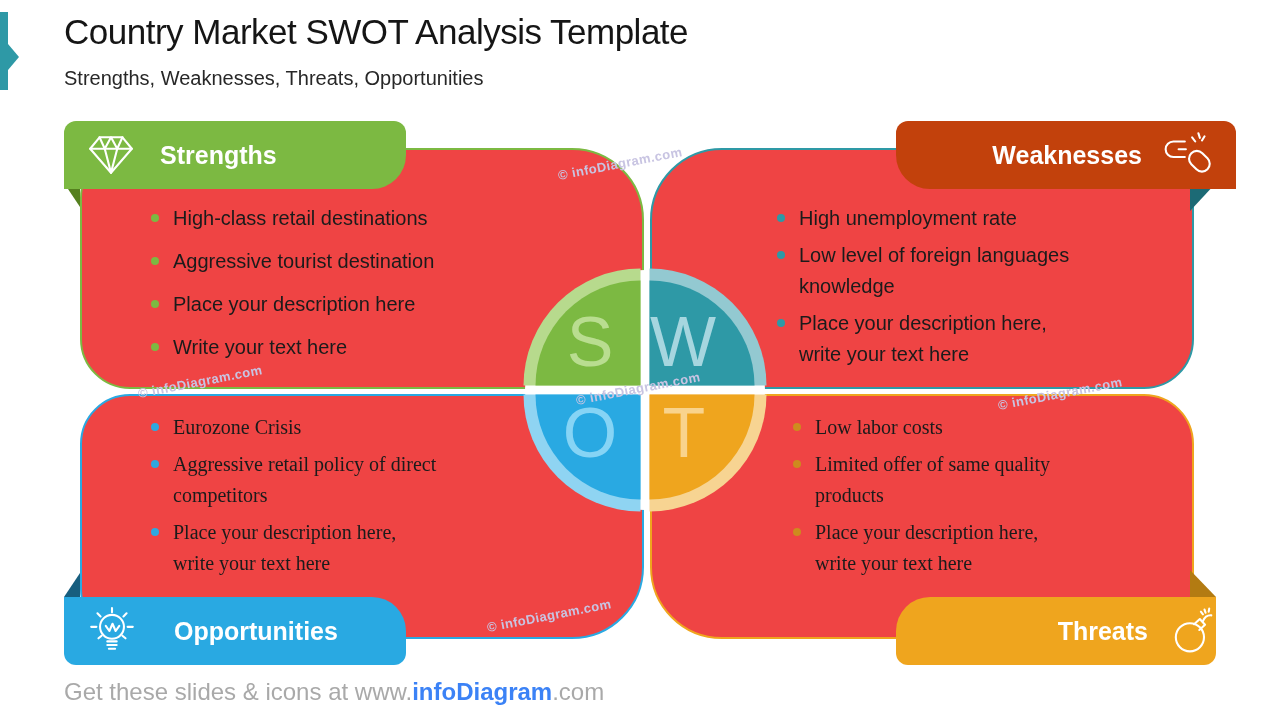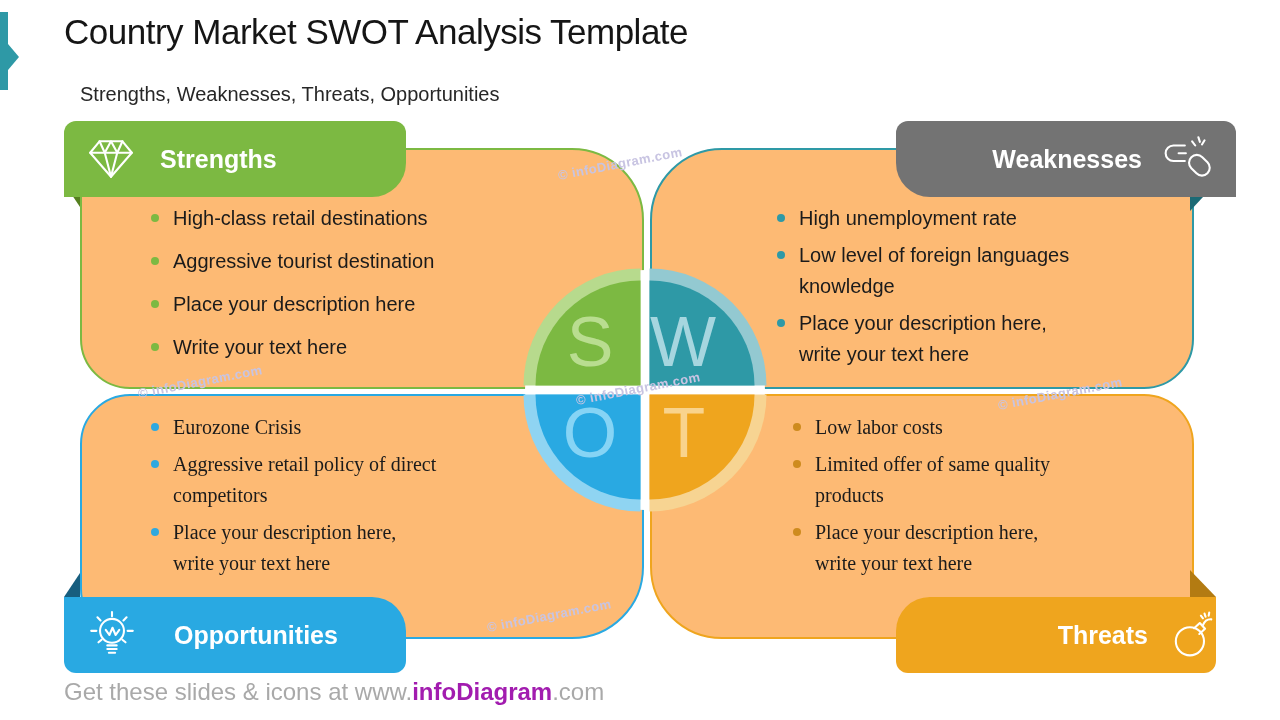--- a/index.html
+++ b/index.html
@@ -8,67 +8,67 @@
     font-family:"Liberation Sans", sans-serif; overflow:hidden; margin:0 auto;
   }
   
   .bookmark { position:absolute; left:0; top:12px; width:8px; height:78px; background:#2E99A6; z-index:2; }
   .bookmark-tip { position:absolute; left:8px; top:32px; width:0; height:0;
     border-top:13px solid transparent; border-bottom:13px solid transparent; border-left:11px solid #2E99A6; }
   
   .title { position:absolute; left:64px; top:12px; font-size:35px; font-weight:400;
     color:#151515; letter-spacing:-0.5px; margin:0; }
   .subtitle { position:absolute; left:64px; top:67px; font-size:20px; font-weight:400;
-    color:#272727; margin:16px; }
-  
-  .box { position:absolute; background:#fdba74; border:2.5px solid; z-index:1; }
+    color:#272727; margin:0; }
+  
+  .box { position:absolute; background:#ef4444; border:2.5px solid; z-index:1; }
   .box-s { left:80px;  top:148px; width:560px; height:237px; border-color:#7CB942; border-radius:50px 72px 72px 50px; }
   .box-w { left:650px; top:148px; width:540px; height:237px; border-color:#2E99A6; border-radius:72px 50px 50px 72px; }
   .box-o { left:80px;  top:394px; width:560px; height:241px; border-color:#29A9E2; border-radius:50px 72px 72px 50px;font-family:Liberation Serif, serif; }
   .box-t { left:650px; top:394px; width:540px; height:241px; border-color:#EFA51E; border-radius:72px 50px 50px 72px; }
   
   .bullets { list-style:none; margin:0; padding:0; position:absolute; width:420px; }
   .box-s .bullets { left:66px;  top:53px; }
   .box-w .bullets { left:122px; top:53px; width:400px; }
   .box-o .bullets { left:66px;  top:16px; }
   .box-t .bullets { left:138px; top:16px; width:400px;font-family:Liberation Serif, serif; }
   .bullets li { position:relative; padding-left:25px; font-size:20px; line-height:31px;
     color:#1b1b1b; white-space:pre-line; margin-bottom:6px; }
   .box-s .bullets li { margin-bottom:12px; }
   .bullets li::before { content:""; position:absolute; left:3px; top:11px; width:8px; height:8px; border-radius:50%; }
   .b-green  li::before { background:#7CB942; }
   .b-teal   li::before { background:#2E99A6; }
   .b-blue   li::before { background:#2FA8DF; }
   .b-orange li::before { background:#CE8B1E; }
   
-  .hdr { position:absolute; width:320px; height:76px; display:flex; align-items:center;
+  .hdr { position:absolute; width:320px; height:68px; display:flex; align-items:center;
     color:#fff; z-index:4; }
   .hdr-label { font-size:25px; font-weight:700; }
   .hdr svg { flex:0 0 auto; }
   .hdr-s { left:64px;  top:121px; background:#7CB942; border-radius:12px 12px 34px 0;  padding-left:22px;  gap:24px; }
-  .hdr-w { left:896px; top:121px; background:#737373; border-radius:12px 12px 0 34px;  padding-right:20px; gap:20px; justify-content:flex-end; }
+  .hdr-w { left:896px; top:121px; background:#c2410c; border-radius:12px 12px 0 34px;  padding-right:20px; gap:20px; justify-content:flex-end; }
   .hdr-o { left:64px;  top:597px; background:#29A9E2; border-radius:0 34px 12px 12px;  padding-left:22px;  gap:36px; }
   .hdr-t { left:896px; top:597px; background:#EFA51E; border-radius:34px 0 12px 12px;  gap:20px; justify-content:flex-end; }
   
   .fold { position:absolute; z-index:3; }
   .fold-s { left:64px;   top:183px; width:16px; height:24px; background:#55801F; clip-path:polygon(0 0,100% 0,100% 100%); }
   .fold-w { left:1190px; top:183px; width:26px; height:28px; background:#1C6A75; clip-path:polygon(0 0,100% 0,0 100%); }
   .fold-o { left:64px;   top:573px; width:16px; height:24px; background:#175E7F; clip-path:polygon(100% 0,100% 100%,0 100%); }
   .fold-t { left:1190px; top:570px; width:26px; height:27px; background:#B37B12; clip-path:polygon(0 0,0 100%,100% 100%); }
   
   .center-svg { position:absolute; left:523px; top:268px; z-index:2; }
   .center-svg text { font-family:"Liberation Sans", sans-serif; font-size:70px; font-weight:400; text-anchor:middle; }
   
   .wm { position:absolute; color:#C8C4E2; font-size:13px; font-weight:700; letter-spacing:0.4px;
     transform:rotate(-11deg); z-index:5; white-space:nowrap; }
   .wm1 { left:557px; top:156px; } .wm2 { left:137px; top:374px; } .wm3 { left:575px; top:381px; }
   .wm4 { left:997px; top:386px; } .wm5 { left:486px; top:608px; }
   
   .footer { position:absolute; left:64px; top:678px; font-size:24px; color:#A9A9A9; }
-  .footer .brand { font-weight:700; color:#a21caf; }
+  .footer .brand { font-weight:700; color:#3b82f6; }
   .icon-stroke { stroke:#fff; fill:none; stroke-width:2; stroke-linecap:round; stroke-linejoin:round; }
 </style>
 </head>
 <body>
 
 <div class="slide">
 
   <div class="bookmark">
     <div class="bookmark-tip"></div>
   </div>

